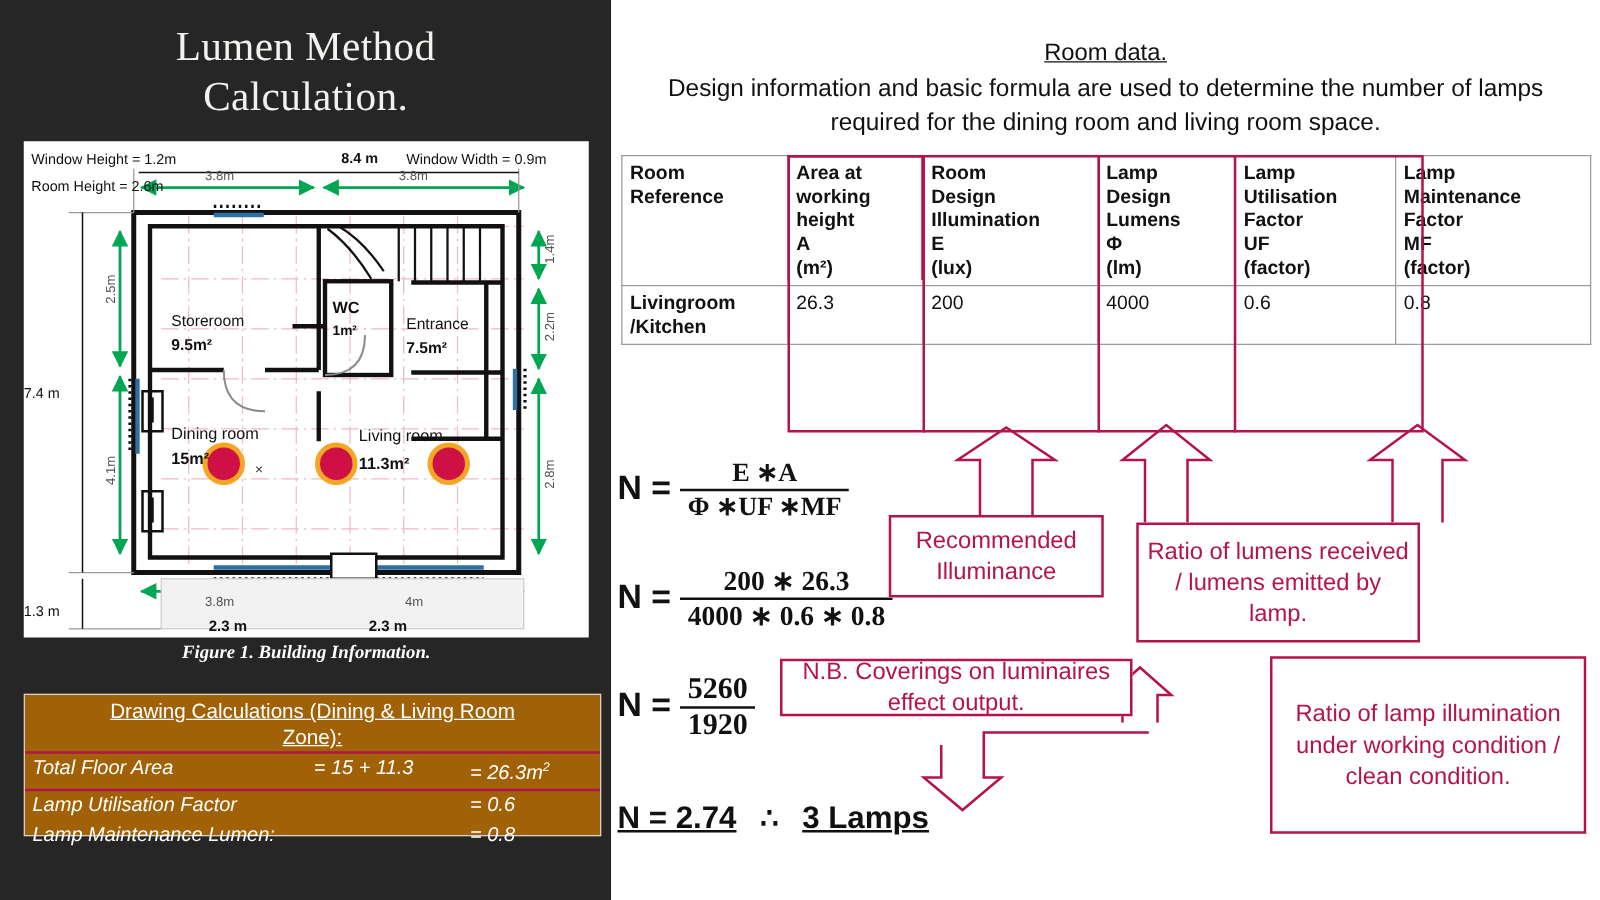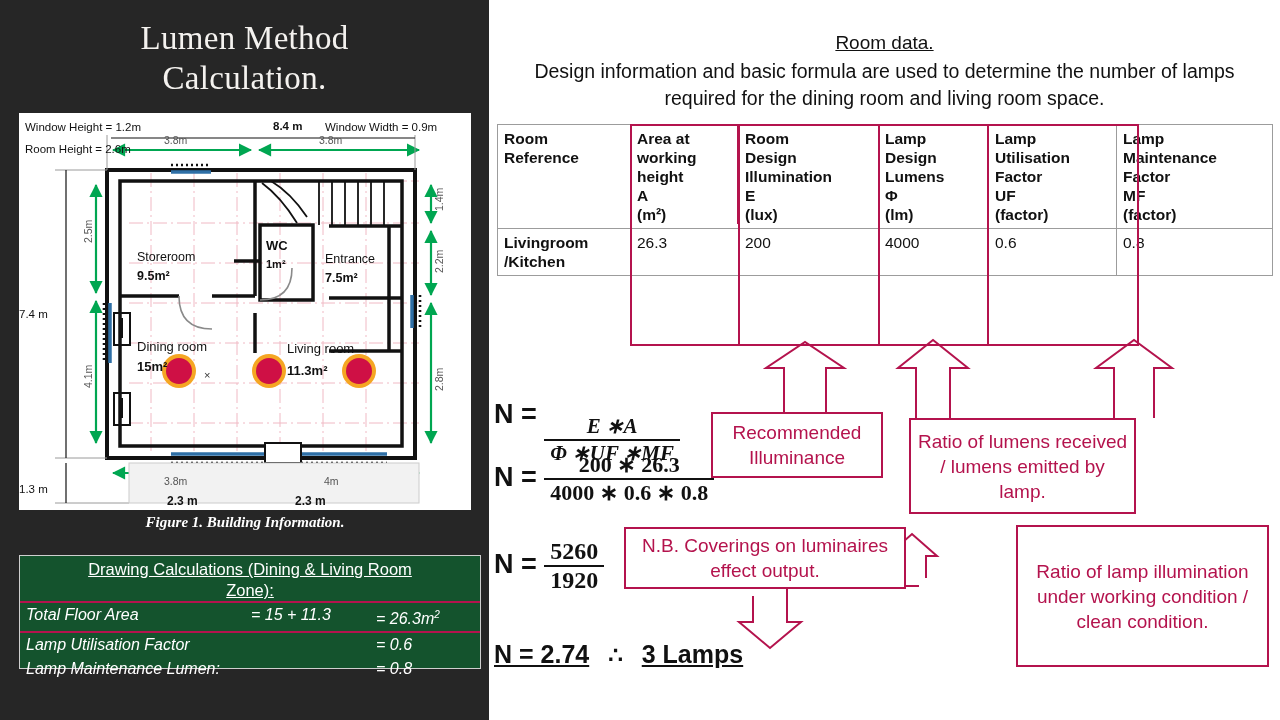--- a/index.html
+++ b/index.html
@@ -11,21 +11,21 @@
   .slide-title{position:absolute;left:0;top:18px;width:489px;text-align:center;color:#f4f2ef;
       font-family:"Liberation Serif",serif;font-size:33px;line-height:40px;letter-spacing:.3px;}
   .slide-title span{display:block;}
 
   
   .plan-card{position:absolute;left:19px;top:113px;width:452px;height:397px;background:#ffffff;}
   .fig-caption{position:absolute;left:19px;top:514px;width:452px;text-align:center;color:#ffffff;
       font-family:"Liberation Serif",serif;font-style:italic;font-weight:bold;font-size:15px;}
 
   
-  .calc-box{position:absolute;left:19px;top:555px;width:462px;height:114px;border:1px solid #cfcfcf;box-sizing:border-box;background:#14532d;}
+  .calc-box{position:absolute;left:19px;top:555px;width:462px;height:114px;border:1px solid #cfcfcf;box-sizing:border-box;background:#a16207;}
   .calc-head{color:#ffffff;font-size:16.5px;line-height:21px;text-align:center;padding:3px 4px 0 4px;}
   .calc-head u{text-decoration:underline;}
   .calc-row{display:flex;color:#ffffff;font-size:16px;line-height:24px;padding:0 6px;box-sizing:border-box;font-style:italic;}
   .calc-row.hl{border-top:2px solid #b4134d;border-bottom:2px solid #b4134d;}
   .calc-c1{width:225px;}
   .calc-c2{width:125px;}
   .calc-c3{flex:1;text-align:left;}
   sup{font-size:10px;vertical-align:super;}
 
   
@@ -344,21 +344,21 @@
       </table>
 
     <div class="tbl-ol" style="left:141px;top:124px;width:109px;height:100px;border-bottom:none;"></div>
     <div class="tbl-ol" style="left:141px;top:124px;width:509px;height:222px;"></div>
     <div class="tbl-ol" style="left:249px;top:124px;width:2px;height:222px;border:none;background:#b4134d;"></div>
     <div class="tbl-ol" style="left:389px;top:124px;width:2px;height:222px;border:none;background:#b4134d;"></div>
     <div class="tbl-ol" style="left:498px;top:124px;width:2px;height:222px;border:none;background:#b4134d;"></div>
 
     <div class="eq eqN" style="left:5px;top:366px;">
       <span>N =</span>
-      <span class="frac" style="font-size:21px;font-weight:bold;font-style:italic;margin-top:48px;">
+      <span class="frac" style="font-size:21px;font-weight:bold;">
         <span class="num">E ∗A</span>
         <span class="den">Φ ∗UF ∗MF</span>
       </span>
     </div>
 
     <div class="eq eqN" style="left:5px;top:452px;">
       <span>N =</span>
       <span class="frac" style="font-size:22px;">
         <span class="num">200 ∗ 26.3</span>
         <span class="den">4000 ∗ 0.6 ∗ 0.8</span>
@@ -397,21 +397,21 @@
     </svg>
 
     <div class="callout" style="left:222px;top:412px;width:172px;height:66px;">
       <span>Recommended Illuminance</span>
     </div>
 
     <div class="callout" style="left:420px;top:418px;width:227px;height:96px;">
       <span>Ratio of lumens received / lumens emitted by lamp.</span>
     </div>
 
-    <div class="callout" style="left:135px;top:527px;width:282px;height:62px;">
+    <div class="callout" style="left:135px;top:527px;width:282px;height:46px;">
       <span>N.B. Coverings on luminaires effect output.</span>
     </div>
 
     <div class="callout" style="left:527px;top:525px;width:253px;height:142px;">
       <span>Ratio of lamp illumination under working condition / clean condition.</span>
     </div>
   </div>
 </div>
 
 </body></html>

